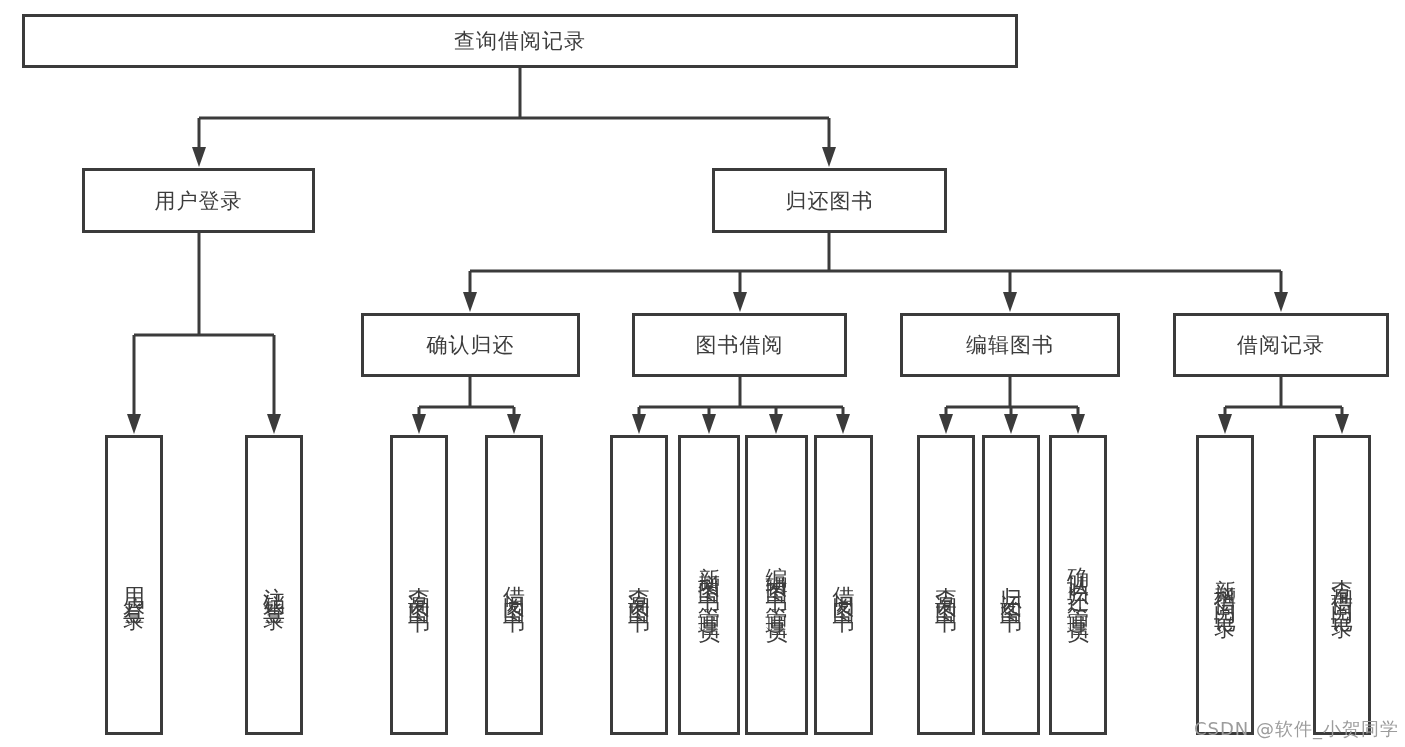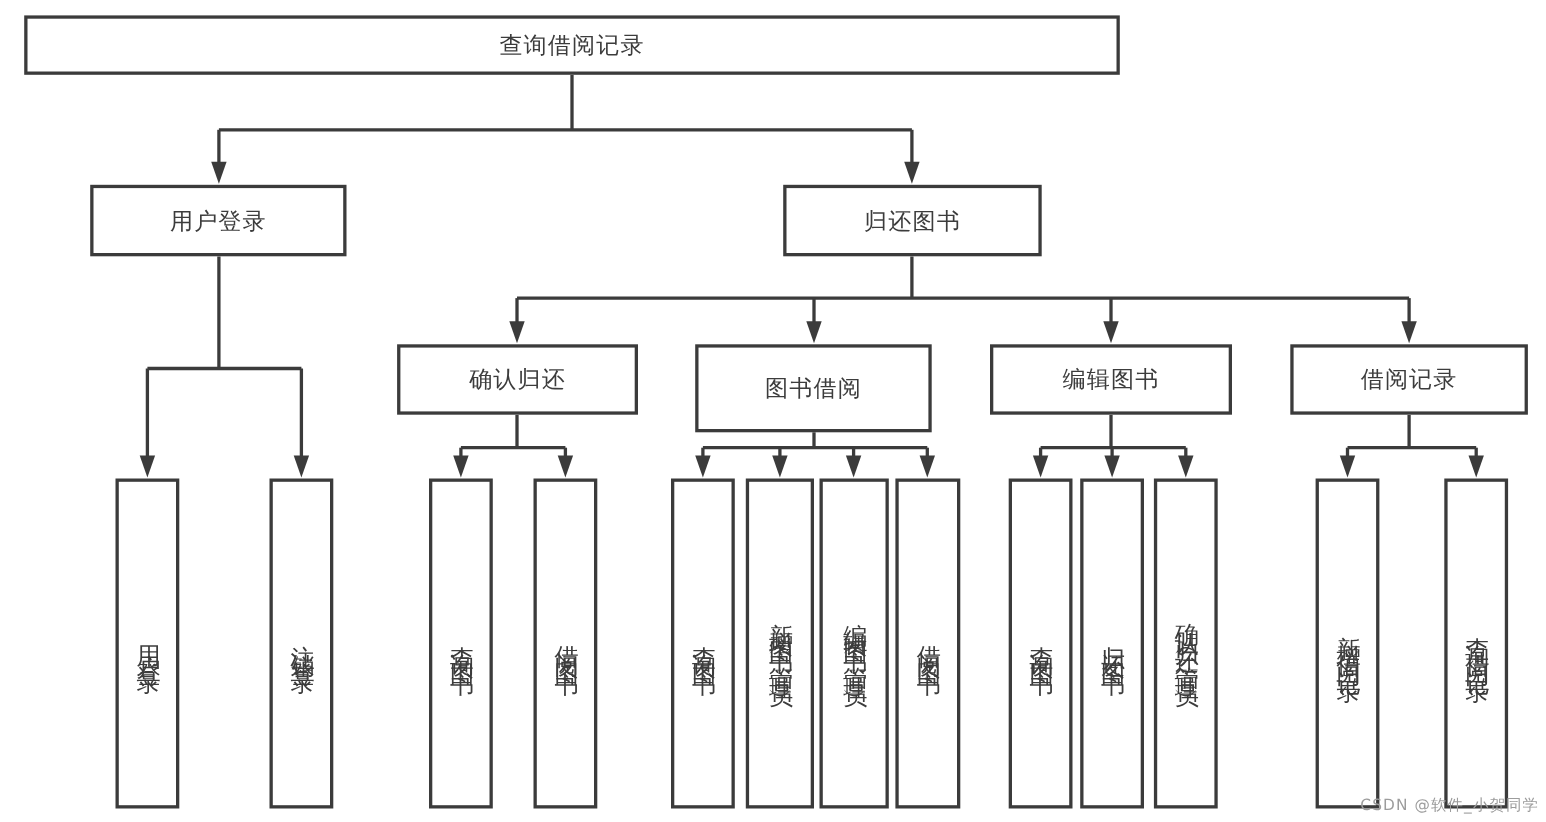--- a/index.html
+++ b/index.html
@@ -27,33 +27,33 @@
     font-size:22px;
     letter-spacing:8px;
     line-height:1;
     white-space:nowrap;
   }
   
   .n-root{left:22px;top:14px;width:996px;height:54px;}
   .n-user{left:82px;top:168px;width:233px;height:65px;}
   .n-book{left:712px;top:168px;width:235px;height:65px;}
   .n-l2a{left:361px;top:313px;width:219px;height:64px;}
-  .n-l2b{left:632px;top:313px;width:215px;height:80px;}
+  .n-l2b{left:632px;top:313px;width:215px;height:64px;}
   .n-l2c{left:900px;top:313px;width:220px;height:64px;}
   .n-l2d{left:1173px;top:313px;width:216px;height:64px;}
   .leaf{top:435px;width:58px;height:300px;}
   .f-u1{left:105px;} .f-u2{left:245px;}
   .f-a1{left:390px;} .f-a2{left:485px;}
   .f-b1{left:610px;} .f-b2{left:678px;width:62px;} .f-b3{left:745px;width:63px;} .f-b4{left:814px;width:59px;}
   .f-c1{left:917px;} .f-c2{left:982px;} .f-c3{left:1049px;}
   .f-d1{left:1196px;} .f-d2{left:1313px;}
   .watermark{
     position:absolute;
     right:6px;bottom:6px;
-    font-size:14px;
+    font-size:18px;
     color:#9c9c9c;
     z-index:5;
     letter-spacing:1px;
   }
 </style>
 </head>
 <body>
 
 <div class="canvas">
 

